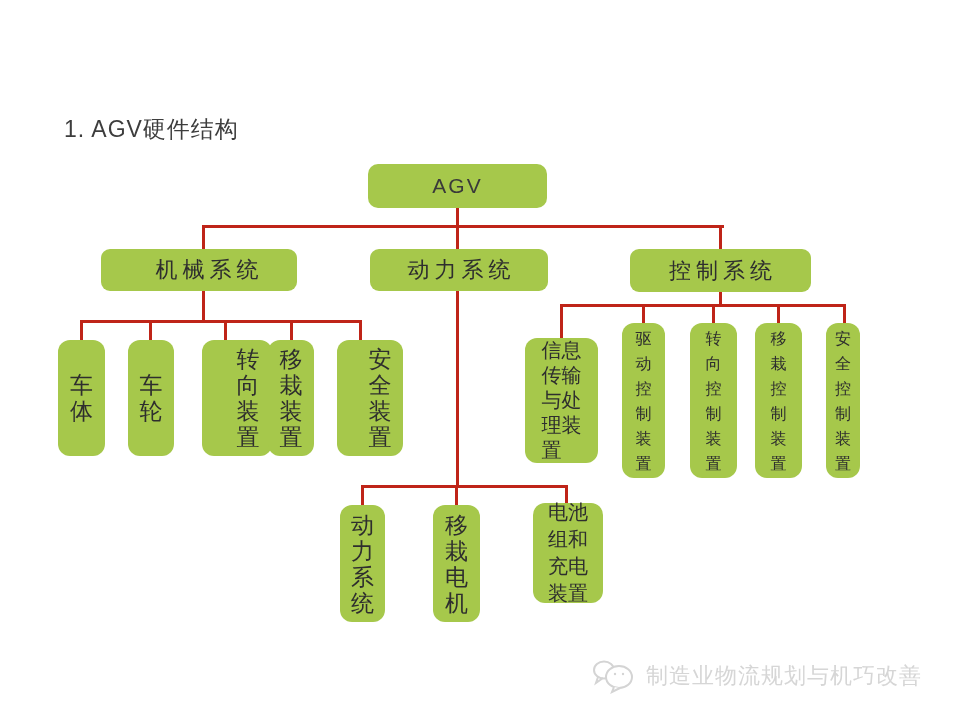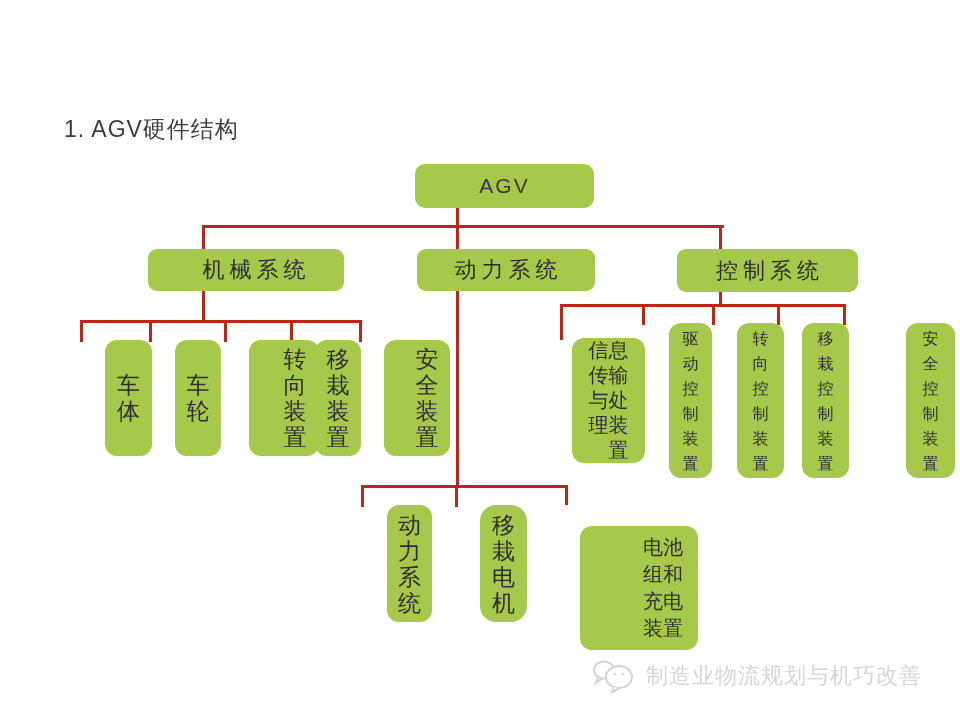--- a/index.html
+++ b/index.html
@@ -8,21 +8,21 @@
     font-family:"Liberation Sans","DejaVu Sans",sans-serif;
   }
   .slide-title{
     position:absolute;left:64px;top:114px;margin:0;
     font-size:23px;font-weight:400;color:#3d3d3d;letter-spacing:1px;
   }
   .line{position:absolute;background:#bf2418;}
   .node{
     position:absolute;background:#a6c84b;border-radius:10px;
     display:flex;align-items:center;justify-content:center;
-    color:#2e2e2e;text-align:right;margin-left:47px;
+    color:#2e2e2e;text-align:left;
   }
   .node.level1{font-size:21px;letter-spacing:2px;color:#3a3a3a;}
   .node.level2{font-size:22px;letter-spacing:5px;border-radius:9px;}
   .node.level2 .lbl{margin-right:-5px;} 
   .node.leaf{border-radius:12px;}
   .node .lbl{display:block;}
   
   .leaf .col1{width:1em;word-break:break-all;font-size:23px;line-height:26px;}
   .leaf.tall .col1{font-size:16px;line-height:25px;}
   
@@ -95,40 +95,40 @@
   <div class="node leaf" style="left:268px;top:340px;width:46px;height:116px;">
     <span class="lbl col1">移栽装置</span>
   </div>
   <div class="node leaf" style="left:337px;top:340px;width:46px;height:116px;padding-left:20px;">
     <span class="lbl col1">安全装置</span>
   </div>
 
   <div class="node leaf" style="left:340px;top:505px;width:45px;height:117px;">
     <span class="lbl col1">动力系统</span>
   </div>
-  <div class="node leaf" style="left:433px;top:505px;width:47px;height:117px;border-radius:16px;">
+  <div class="node leaf" style="left:433px;top:505px;width:47px;height:117px;">
     <span class="lbl col1">移栽电机</span>
   </div>
-  <div class="node leaf" style="left:533px;top:526px;width:70px;height:124px;padding-left:48px;">
+  <div class="node leaf" style="left:533px;top:503px;width:70px;height:100px;">
     <span class="lbl col2 battery">电池组和充电装置</span>
   </div>
 
   <div class="node leaf" style="left:525px;top:338px;width:73px;height:125px;">
     <span class="lbl col2">信息传输与处理装置</span>
   </div>
   <div class="node leaf tall" style="left:622px;top:323px;width:43px;height:155px;">
     <span class="lbl col1">驱动控制装置</span>
   </div>
   <div class="node leaf tall" style="left:690px;top:323px;width:47px;height:155px;">
     <span class="lbl col1">转向控制装置</span>
   </div>
   <div class="node leaf tall" style="left:755px;top:323px;width:47px;height:155px;">
     <span class="lbl col1">移栽控制装置</span>
   </div>
-  <div class="node leaf tall" style="left:859px;top:323px;width:49px;height:155px;">
+  <div class="node leaf tall" style="left:826px;top:323px;width:34px;height:155px;">
     <span class="lbl col1">安全控制装置</span>
   </div>
 
   <div class="watermark">
     <span style="display:inline-flex;">
       <svg width="46" height="36" viewBox="0 0 46 36" fill="none" stroke="#d4d4d4" stroke-width="2">
         <ellipse cx="12" cy="12" rx="10" ry="8.5"></ellipse>
         <path d="M6 19 L4 25 L11 20"></path>
         <ellipse cx="27" cy="19" rx="13" ry="11" fill="#ffffff"></ellipse>
         <path d="M22 29 L20 34 L28 30" fill="#ffffff"></path>

